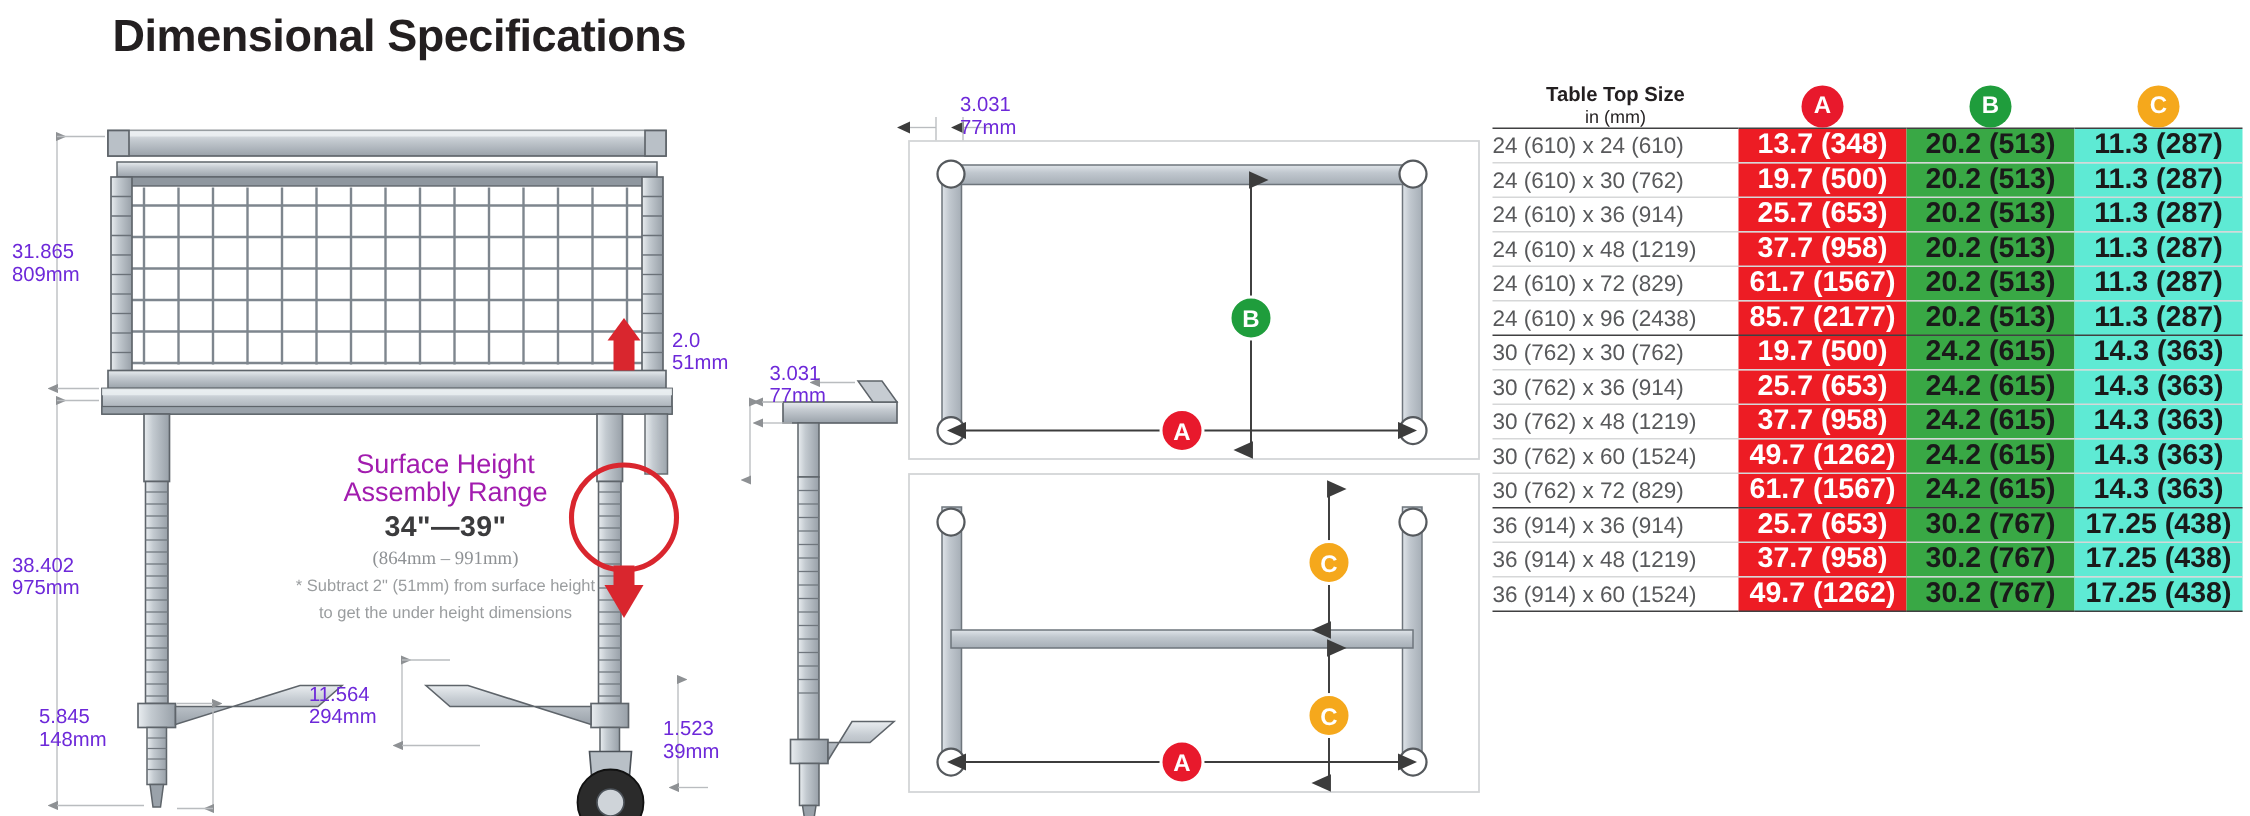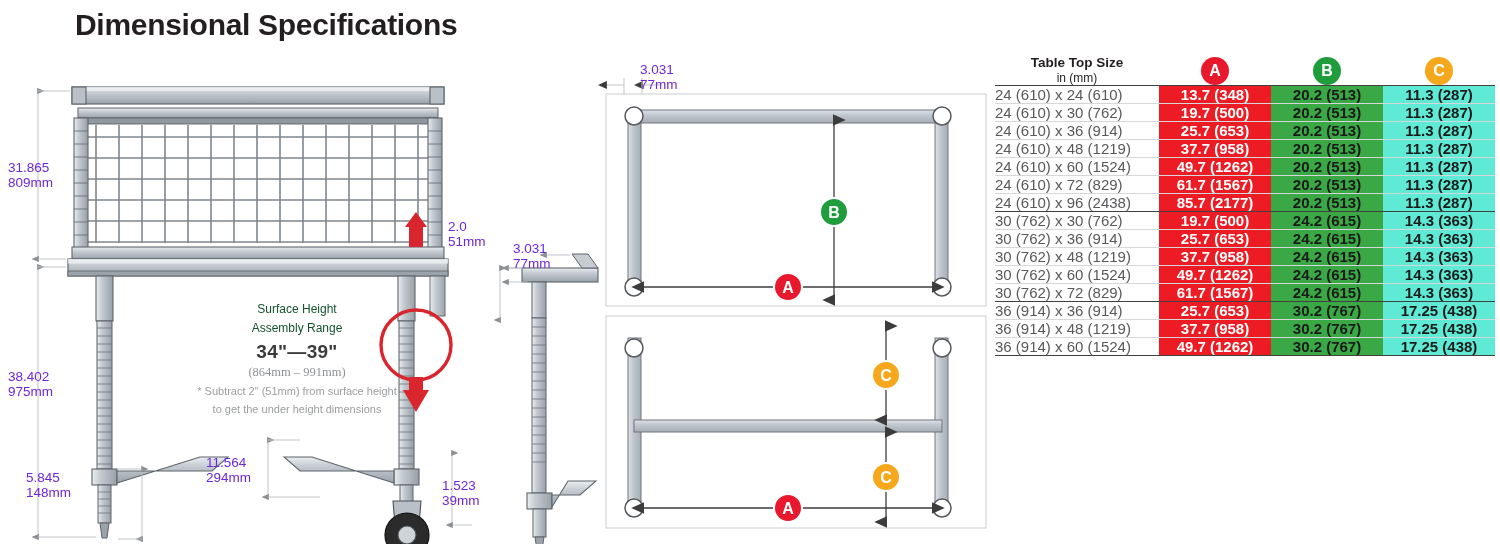--- a/index.html
+++ b/index.html
@@ -40,21 +40,21 @@
 
   
   #surface-height-callout {
     position: absolute;
     left: 172px; top: 300px;
     width: 250px;
     text-align: center;
     color: #808386;
   }
   #surface-height-callout .ln1 {
-    font-size: 12px; line-height: 19px; color: #14532d;
+    font-size: 18px; line-height: 19px; color: #a21caf;
   }
   #surface-height-callout .range {
     font-size: 19px; font-weight: bold; color: #3b3b3d;
     margin-top: 3px; letter-spacing: 0.3px;
   }
   #surface-height-callout .metric {
     font-size: 12.5px; color: #8e9194; margin-top: 2px; font-family: Liberation Serif, serif;
   }
   #surface-height-callout .note {
     font-size: 11px; color: #9a9d9f; line-height: 13px; margin-top: 5px;
@@ -101,21 +101,21 @@
   .badge-b { background: #1f9d3c; }
   .badge-c { background: #f5a81c; }
   td.size {
     font-size: 15px;
     color: #58595b;
     text-align: left;
     padding: 2.2px 0 2.2px 8px;
     white-space: nowrap;
   }
   td.val {
-    font-size: 15px;
+    font-size: 19px;
     font-weight: bold;
     text-align: center;
     padding: 2.2px 0;
     white-space: nowrap;
   }
   td.val-a { background: #ed1c24; color: #ffffff; }
   td.val-b { background: #39a845; color: #1a1a1a; }
   td.val-c { background: #5eead4; color: #1a1a1a; }
 
   
@@ -546,26 +546,20 @@
             <td class="val val-b">20.2 (513)</td>
             <td class="val val-c">11.3 (287)</td>
           </tr>
           <tr class="rule-hair">
             <td class="size">24 (610) x 48 (1219)</td>
             <td class="val val-a">37.7 (958)</td>
             <td class="val val-b">20.2 (513)</td>
             <td class="val val-c">11.3 (287)</td>
           </tr>
           <tr class="rule-hair">
-            <td class="size">24 (610) x 60 (1524)</td>
-            <td class="val val-a">49.7 (1262)</td>
-            <td class="val val-b">20.2 (513)</td>
-            <td class="val val-c">11.3 (287)</td>
-          </tr>
-          <tr class="rule-hair">
             <td class="size">24 (610) x 72 (829)</td>
             <td class="val val-a">61.7 (1567)</td>
             <td class="val val-b">20.2 (513)</td>
             <td class="val val-c">11.3 (287)</td>
           </tr>
           <tr class="rule-hair">
             <td class="size">24 (610) x 96 (2438)</td>
             <td class="val val-a">85.7 (2177)</td>
             <td class="val val-b">20.2 (513)</td>
             <td class="val val-c">11.3 (287)</td>

